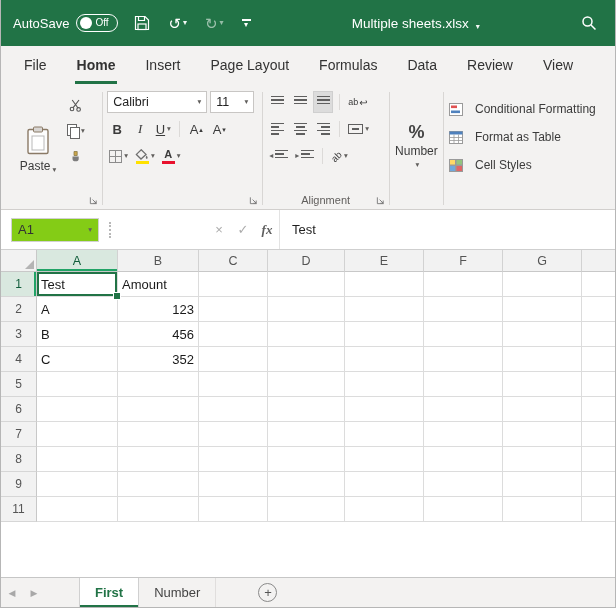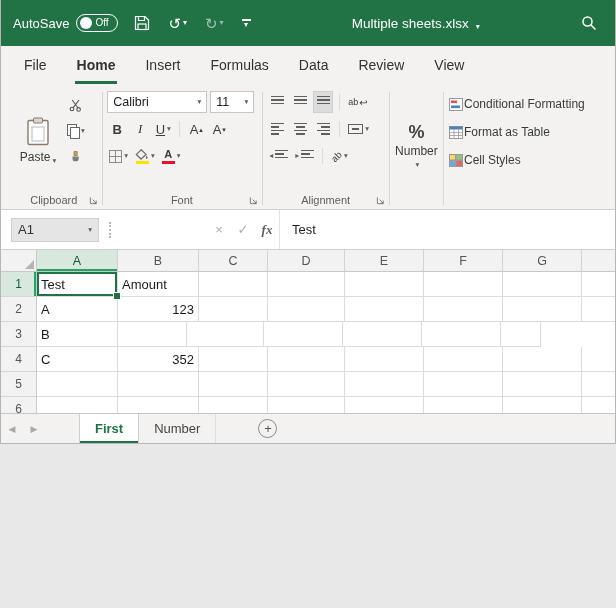--- a/index.html
+++ b/index.html
@@ -1,19 +1,19 @@
 <!DOCTYPE html>
 <html><head>
 <meta charset="utf-8">
 <style>
   *{box-sizing:border-box;margin:0;padding:0}
   html,body{background:#e8e8e8}
   body{font-family:"Liberation Sans",sans-serif;-webkit-font-smoothing:antialiased;user-select:none}
   button{font-family:inherit;border:none;background:transparent;cursor:pointer;color:inherit}
-  .app{width:616px;height:444px;display:flex;flex-direction:column;background:#fff;overflow:hidden;border:1px solid #b6b6b6;border-top:none;cursor:default}
+  .app{width:616px;height:608px;display:flex;flex-direction:column;background:#fff;overflow:hidden;border:1px solid #b6b6b6;border-top:none;cursor:default}
 
   
   .titlebar{height:46px;flex:0 0 46px;background:#217346;color:#fff;display:flex;align-items:center;padding:0 12px}
   .tb-left{display:flex;align-items:center;gap:14px}
   .autosave{display:flex;align-items:center;gap:7px;font-size:13px}
   .pill{width:42px;height:18px;border:1px solid #fff;border-radius:9px;display:flex;align-items:center;padding:0 3px;gap:3px}
   .knob{width:12px;height:12px;border-radius:50%;background:#fff}
   .pill-text{font-size:10px;line-height:1}
   .tb-btn{display:flex;align-items:center;gap:2px;color:#fff;padding:2px}
   .glyph{font-size:15px;line-height:1}
@@ -94,26 +94,26 @@
 
   
   .g-number{width:64px}
   .bigbtn{flex:1;display:flex;flex-direction:column;align-items:center;justify-content:center;gap:3px;padding-bottom:8px}
   .pct{font-size:18px;font-weight:600;color:#444;line-height:1}
   .nlabel{font-size:12px;color:#3b3b3b}
 
   
   .g-styles{flex:0 0 170px}
   .gbody.styles{gap:4px;padding-top:2px}
-  .stybtn{display:flex;align-items:center;gap:1px;height:24px;justify-content:flex-start}
+  .stybtn{display:flex;align-items:flex-end;gap:12px;height:24px;justify-content:flex-start}
   .stylabel{font-size:12px;color:#3b3b3b;white-space:nowrap}
 
   
   .formulabar{height:40px;flex:0 0 40px;background:#fff;border-bottom:1px solid #cfcfcf;display:flex;align-items:center;padding:0 0 0 10px}
-  .namebox{width:88px;height:24px;border:1px solid #d1d1d1;background:#e5e5e5;display:flex;align-items:center;padding:0 6px;font-size:13px;color:#333}
+  .namebox{width:88px;height:24px;border:1px solid #d1d1d1;background:#84cc16;display:flex;align-items:center;padding:0 6px;font-size:13px;color:#333}
   .namebox .chev{margin-left:auto}
   .fb-dots{height:16px;border-left:2px dotted #b8b8b8;margin:0 10px}
   .fb-gap{width:86px}
   .fb-btn{width:24px;text-align:center;font-size:13px;color:#ababab;line-height:1}
   .fb-btn.fx{font-family:"Liberation Serif",serif;font-style:italic;font-weight:700;color:#5f5f5f}
   .fb-field{flex:1;height:100%;display:flex;align-items:center;padding-left:12px;border-left:1px solid #e3e3e3;font-size:13px;color:#1f1f1f}
 
   
   .grid{flex:1;background:#fff;overflow:hidden;font-size:13px}
   .gridhead{display:flex;height:22px}
@@ -189,20 +189,21 @@
             <path d="M10 10 L14.5 14.5"></path>
           </svg>
       </button>
     </div>
   </header>
 
   <nav class="rtabs">
       <div class="rtab">File</div>
       <div class="rtab active">Home</div>
       <div class="rtab">Insert</div>
+      <div class="rtab">Page Layout</div>
       <div class="rtab">Formulas</div>
       <div class="rtab">Data</div>
       <div class="rtab">Review</div>
       <div class="rtab">View</div>
     </nav>
 
   <div class="ribbon">
 
     <section class="rgroup g-clipboard">
       <div class="gbody">
@@ -230,23 +231,20 @@
               <span class="chev">▾</span>
             </button>
           <button class="sbtn">
             <svg width="13" height="13" viewBox="0 0 13 13">
                 <path d="M5 0.5 h3.2 v4 H5 z" fill="#caa64b" stroke="#8a7a46" stroke-width="0.8"></path>
                 <path d="M3.5 5.5 h6.2 v2.2 a3.1 2.6 0 0 1 -6.2 0 z" fill="#7d7d7d"></path>
               </svg>
           </button>
         </div>
       </div>
-      <div class="glabel">
-          <span>Clipboard</span>
-        </div>
       <span class="launcher">
         <svg width="9" height="9" viewBox="0 0 10 10" fill="none" stroke="#767676">
             <path d="M1.5 1.5 V8.5 H8.5"></path>
             <path d="M4 4 L8 8 M8 5 V8 H5"></path>
           </svg>
       </span>
     </section>
 
     <div class="gsep"></div>
 
@@ -296,23 +294,20 @@
           </button>
           <button class="sbtn">
             <span class="cwrap">
               <span class="fc">A</span>
               <i class="bar" style="background:#e8112d"></i>
             </span>
             <span class="chev">▾</span>
           </button>
         </div>
       </div>
-      <div class="glabel">
-          <span>Font</span>
-        </div>
       <span class="launcher">
         <svg width="9" height="9" viewBox="0 0 10 10" fill="none" stroke="#767676">
             <path d="M1.5 1.5 V8.5 H8.5"></path>
             <path d="M4 4 L8 8 M8 5 V8 H5"></path>
           </svg>
       </span>
     </section>
 
     <div class="gsep"></div>
 
@@ -509,20 +504,21 @@
           <div class="cell" style="flex: 0 0 69px;"></div>
           <div class="cell" style="flex: 0 0 77px;"></div>
           <div class="cell" style="flex: 0 0 79px;"></div>
           <div class="cell" style="flex: 0 0 79px;"></div>
           <div class="cell" style="flex: 0 0 79px;"></div>
           <div class="cell" style="flex: 0 0 40px;"></div>
         </div>
         <div class="gridrow">
           <div class="rowhdr">3</div>
           <div class="cell" style="flex: 0 0 81px;">B</div>
+          <div class="cell right" style="flex: 0 0 81px;">456</div>
           <div class="cell" style="flex: 0 0 69px;"></div>
           <div class="cell" style="flex: 0 0 77px;"></div>
           <div class="cell" style="flex: 0 0 79px;"></div>
           <div class="cell" style="flex: 0 0 79px;"></div>
           <div class="cell" style="flex: 0 0 79px;"></div>
           <div class="cell" style="flex: 0 0 40px;"></div>
         </div>
         <div class="gridrow">
           <div class="rowhdr">4</div>
           <div class="cell" style="flex: 0 0 81px;">C</div>

